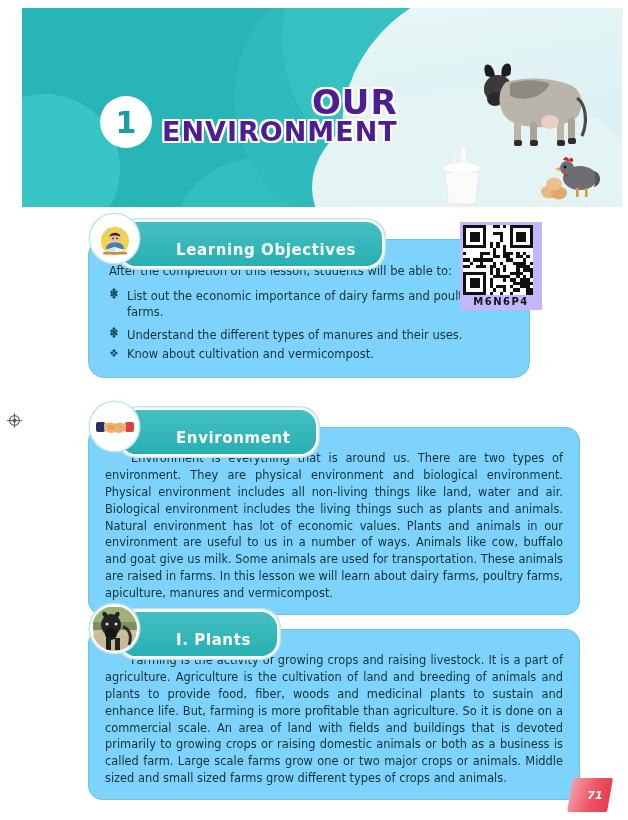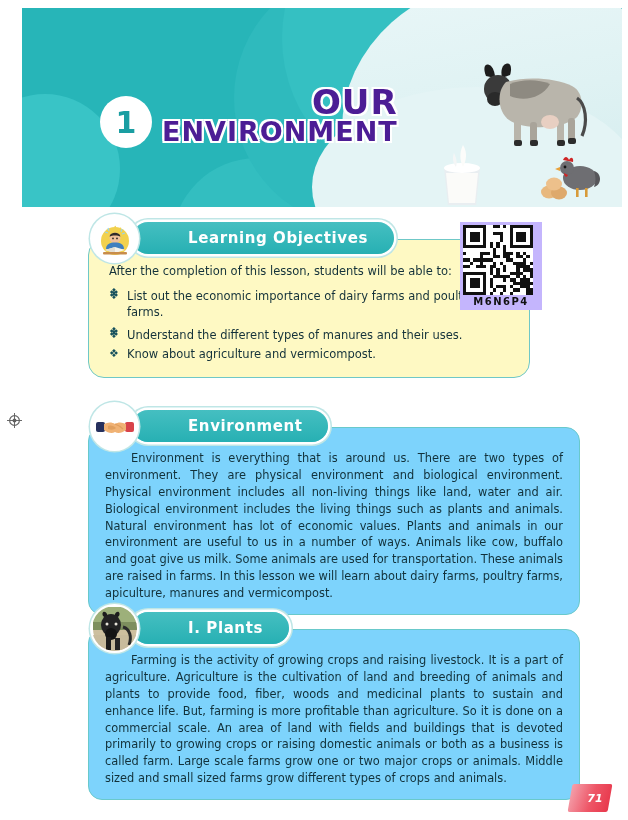--- a/index.html
+++ b/index.html
@@ -140,29 +140,29 @@
   
   .card-wrap { position: absolute; }
 
   .section-head {
     position: relative;
     height: 32px;
     z-index: 4;
   }
   .head-pill {
     position: absolute;
-    left: 44px;
+    left: 32px;
     top: 0;
     height: 32px;
     border-radius: 16px;
     background: linear-gradient(180deg, #45bfc1 0%, #27b0b3 100%);
     box-shadow: 0 0 0 2.5px #ffffff, 0 0 0 4px #bfe6e6;
     display: flex;
     align-items: center;
-    padding: 0 26px 0 56px;
+    padding: 12px 26px 0 56px;
     color: #ffffff;
     font-family: "DejaVu Sans", sans-serif;
     font-weight: bold;
     font-size: 15px;
     letter-spacing: .6px;
     white-space: nowrap;
   }
   .head-icon {
     position: absolute;
     left: 4px;
@@ -183,21 +183,21 @@
   .card-body {
     position: relative;
     margin-top: -15px;
     border: 1.5px solid #69c9cb;
     border-radius: 14px;
     padding: 22px 16px 12px 16px;
     background: #7dd3fc;
     z-index: 2;
   }
   .card-body.objectives {
-    background: #fef9c3;
+    background: #7dd3fc;
     border-color: #6fc8c7;
     border-radius: 16px;
   }
 
   
   .obj-intro {
     font-family: "DejaVu Sans", sans-serif;
     font-size: 11.5px;
     color: #14323a;
     margin: 2px 0 7px 4px;
@@ -259,21 +259,21 @@
     color: #111111;
     padding: 1px 0 2px;
   }
 
   
   .page-num {
     position: absolute;
     right: 18px;
     bottom: 8px;
     width: 40px;
-    height: 28px;
+    height: 34px;
     z-index: 9;
     font-style: italic;
   }
   .page-num-bg {
     position: absolute;
     inset: 0;
     background: linear-gradient(100deg, #f4a0ab 0%, #ee5566 55%, #e8384c 100%);
     border-radius: 2px;
     transform: skewX(-10deg);
   }
@@ -836,21 +836,21 @@
       <div class="head-pill">Learning Objectives</div>
     </div>
 
     <div class="card-body objectives">
       <div class="obj-intro">After the completion of this lesson, students will be able to:</div>
       <ul class="obj-list" id="obj-list">
           <li><span class="obj-bullet">❖</span></li>
           <li><span class="obj-bullet">❖</span><span>List out the economic importance of dairy farms and poultry farms.</span></li>
           <li><span class="obj-bullet">❖</span></li>
           <li><span class="obj-bullet">❖</span><span>Understand the different types of manures and their uses.</span></li>
-          <li><span class="obj-bullet">❖</span><span>Know about agriculture and vermicompost.</span></li>
+          <li><span class="obj-bullet">❖</span><span>Know about cultivation and vermicompost.</span></li>
         </ul>
     </div>
   </div>
 
   <div class="card-wrap" style="left:88px; top:410px; width:492px;">
     <div class="section-head">
       <div class="head-icon">
         <svg viewBox="0 0 44 44" width="44" height="44">
           <circle cx="22" cy="22" r="22" fill="#ffffff"></circle>
           <rect x="3" y="17" width="9" height="10" rx="2" fill="#26305e"></rect>

